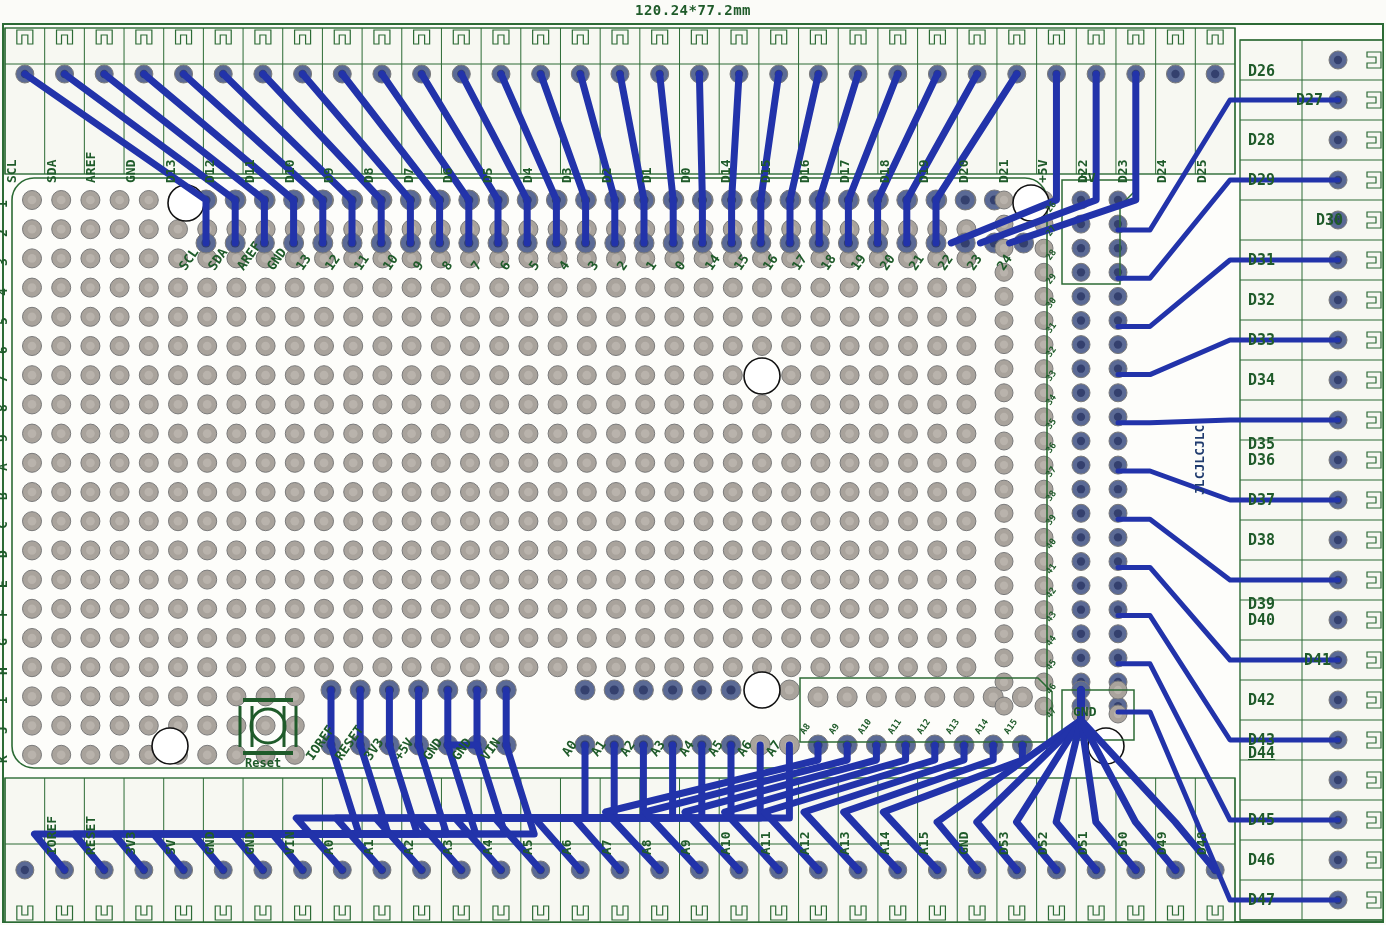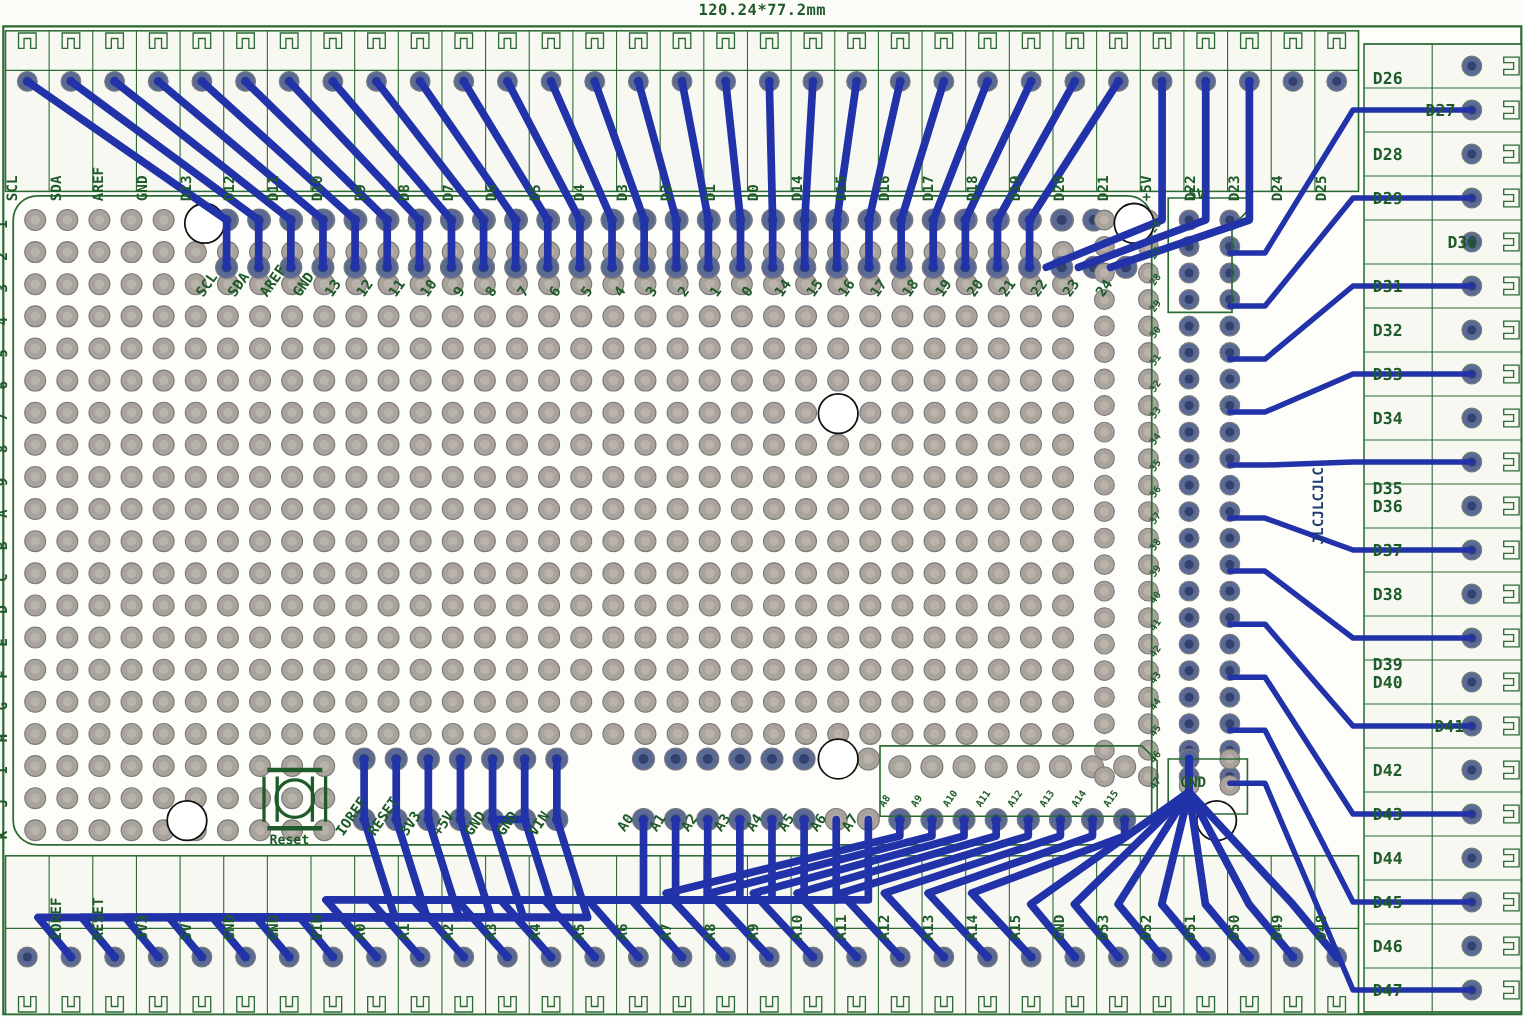--- a/index.html
+++ b/index.html
@@ -3922,21 +3922,21 @@
       <div class="lbl rlbl" style="left: 1248px; top: 371px;">D34</div>
       <div class="lbl rlbl" style="left: 1248px; top: 435px;">D35</div>
       <div class="lbl rlbl" style="left: 1248px; top: 451px;">D36</div>
       <div class="lbl rlbl" style="left: 1248px; top: 491px;">D37</div>
       <div class="lbl rlbl" style="left: 1248px; top: 531px;">D38</div>
       <div class="lbl rlbl" style="left: 1248px; top: 571px; margin-top: 24px;">D39</div>
       <div class="lbl rlbl" style="left: 1248px; top: 611px;">D40</div>
       <div class="lbl rlbl" style="left: 1304px; top: 651px;">D41</div>
       <div class="lbl rlbl" style="left: 1248px; top: 691px;">D42</div>
       <div class="lbl rlbl" style="left: 1248px; top: 731px;">D43</div>
-      <div class="lbl rlbl" style="left: 1248px; top: 771px;">D44</div>
+      <div class="lbl rlbl" style="left: 1248px; top: 744px; text-decoration: underline;">D44</div>
       <div class="lbl rlbl" style="left: 1248px; top: 811px;">D45</div>
       <div class="lbl rlbl" style="left: 1248px; top: 851px;">D46</div>
       <div class="lbl rlbl" style="left: 1248px; top: 891px;">D47</div>
     </div>
   <div id="row-labels">
       <div class="lbl vlbl" style="left: 10px; top: 193px;">1</div>
       <div class="lbl vlbl" style="left: 10px; top: 222.2px;">2</div>
       <div class="lbl vlbl" style="left: 10px; top: 251.4px;">3</div>
       <div class="lbl vlbl" style="left: 10px; top: 280.6px;">4</div>
       <div class="lbl vlbl" style="left: 10px; top: 309.8px;">5</div>

